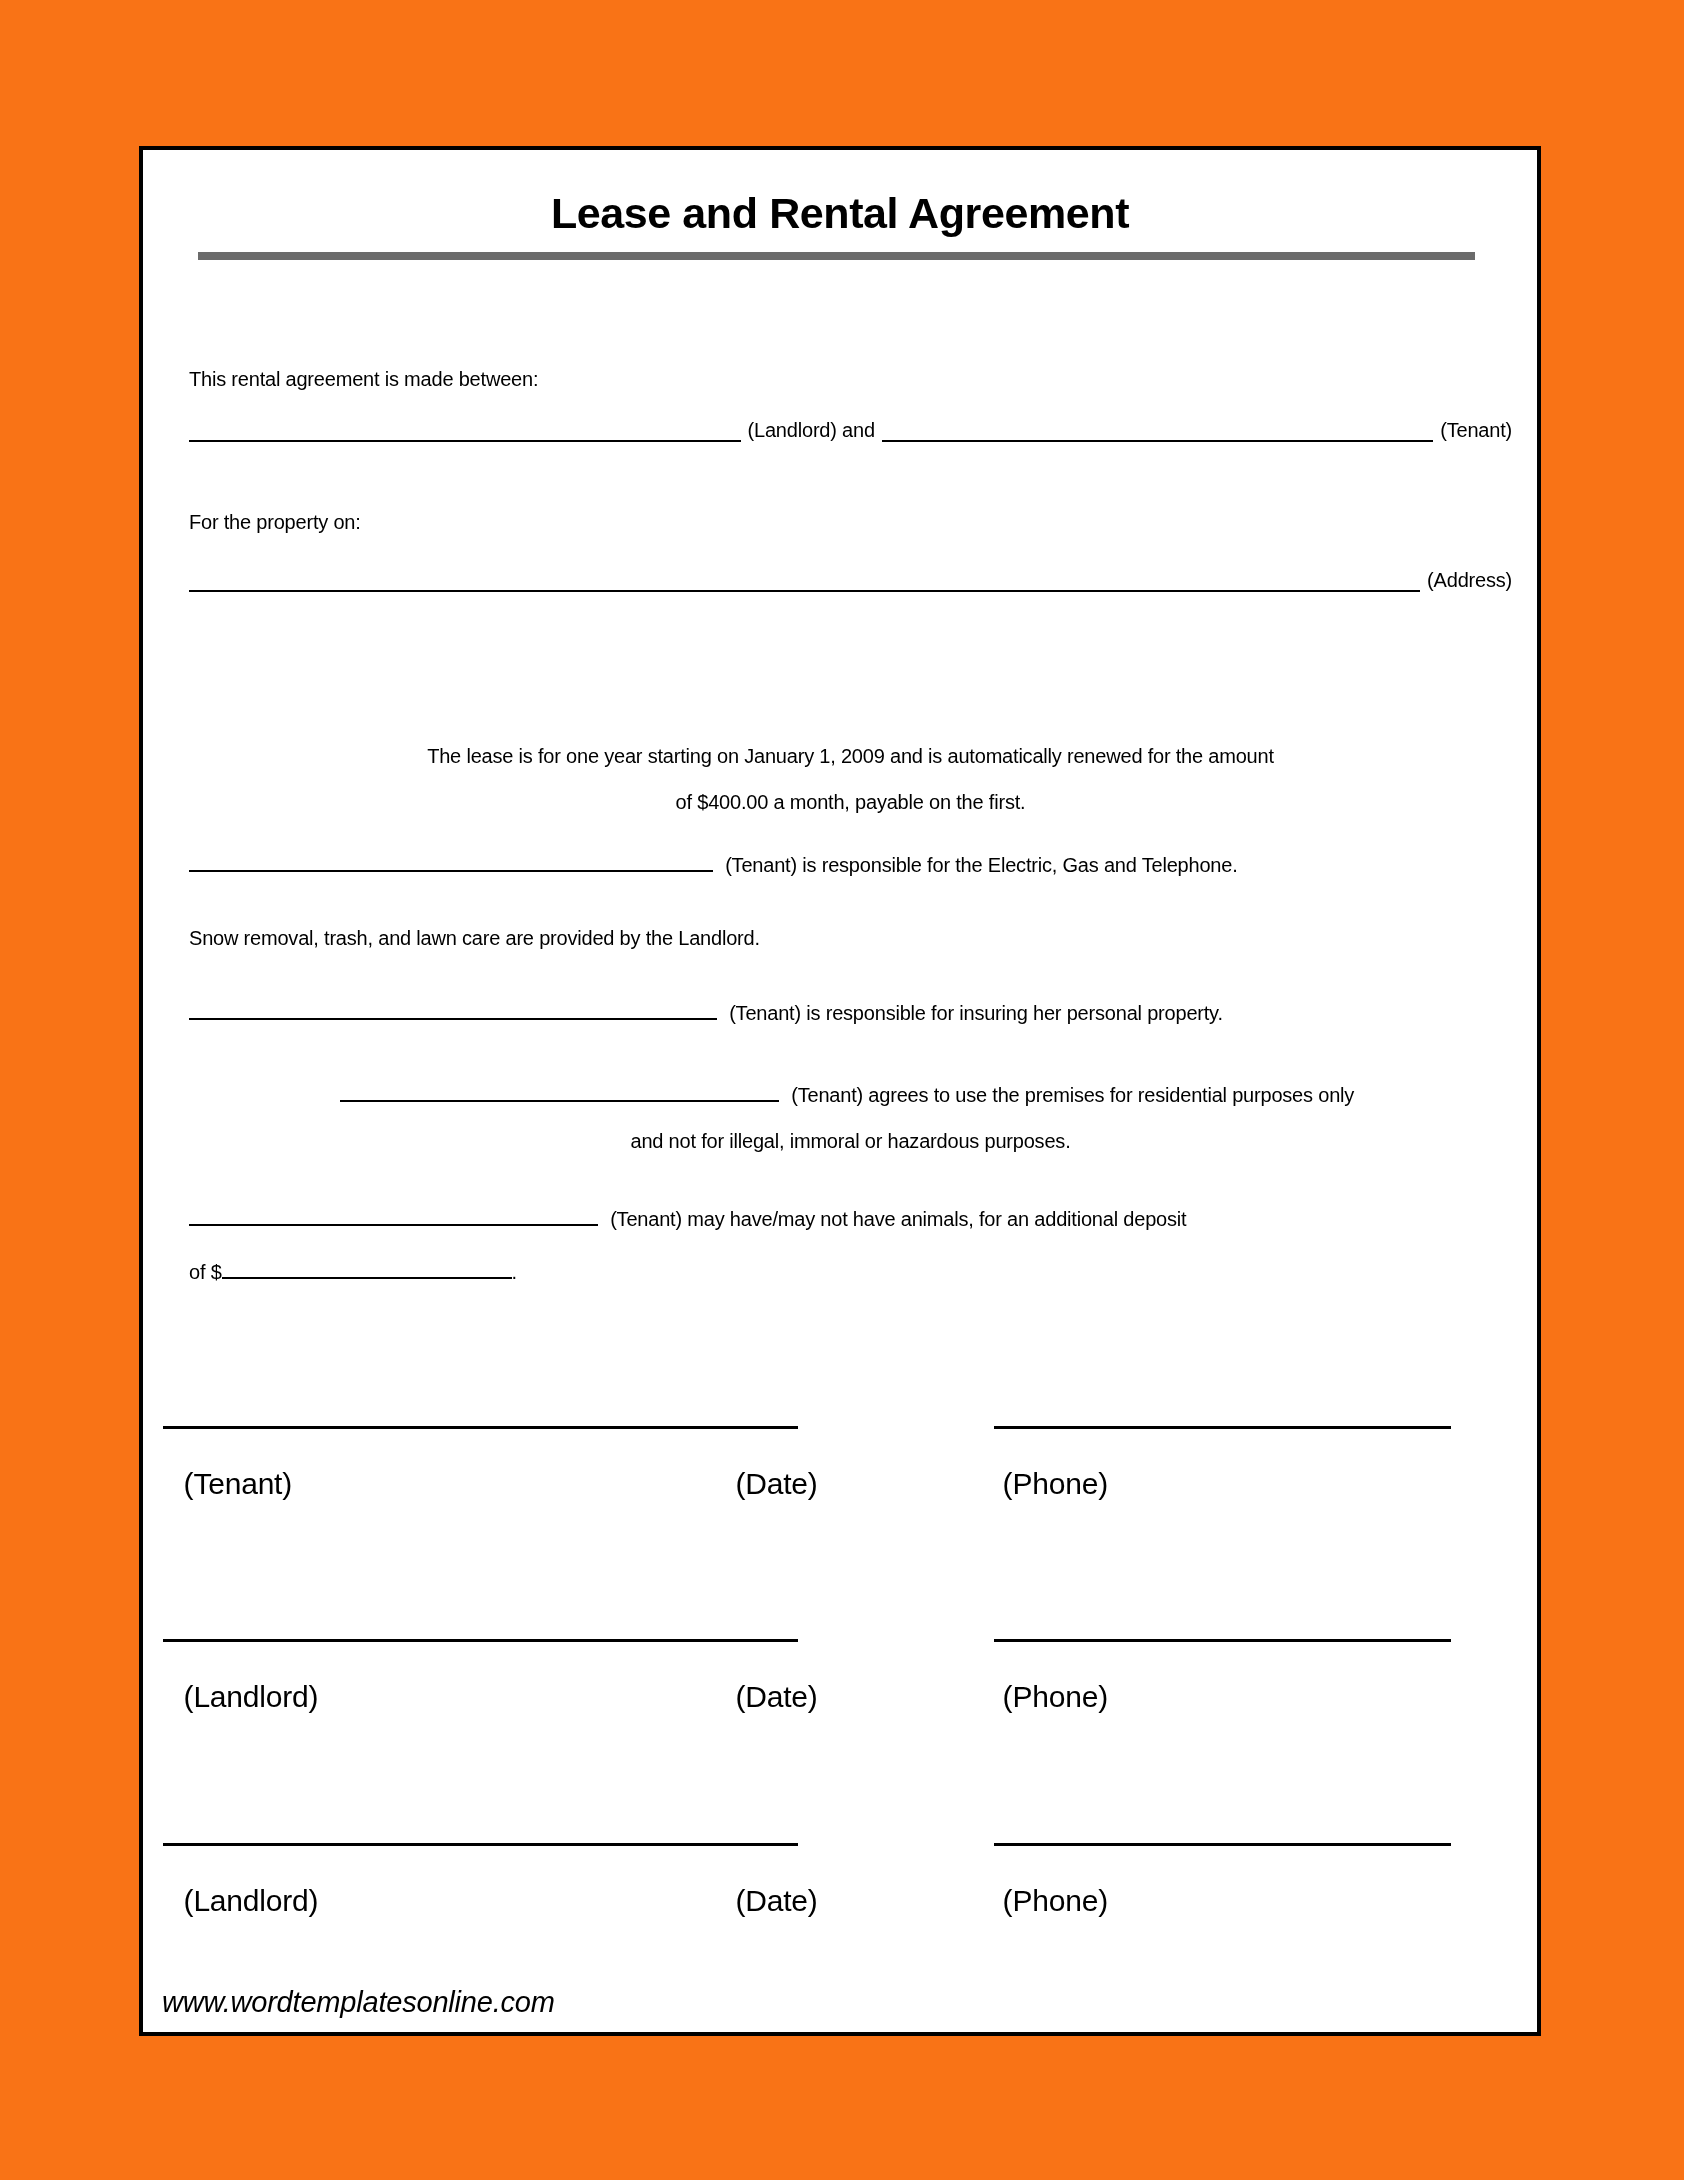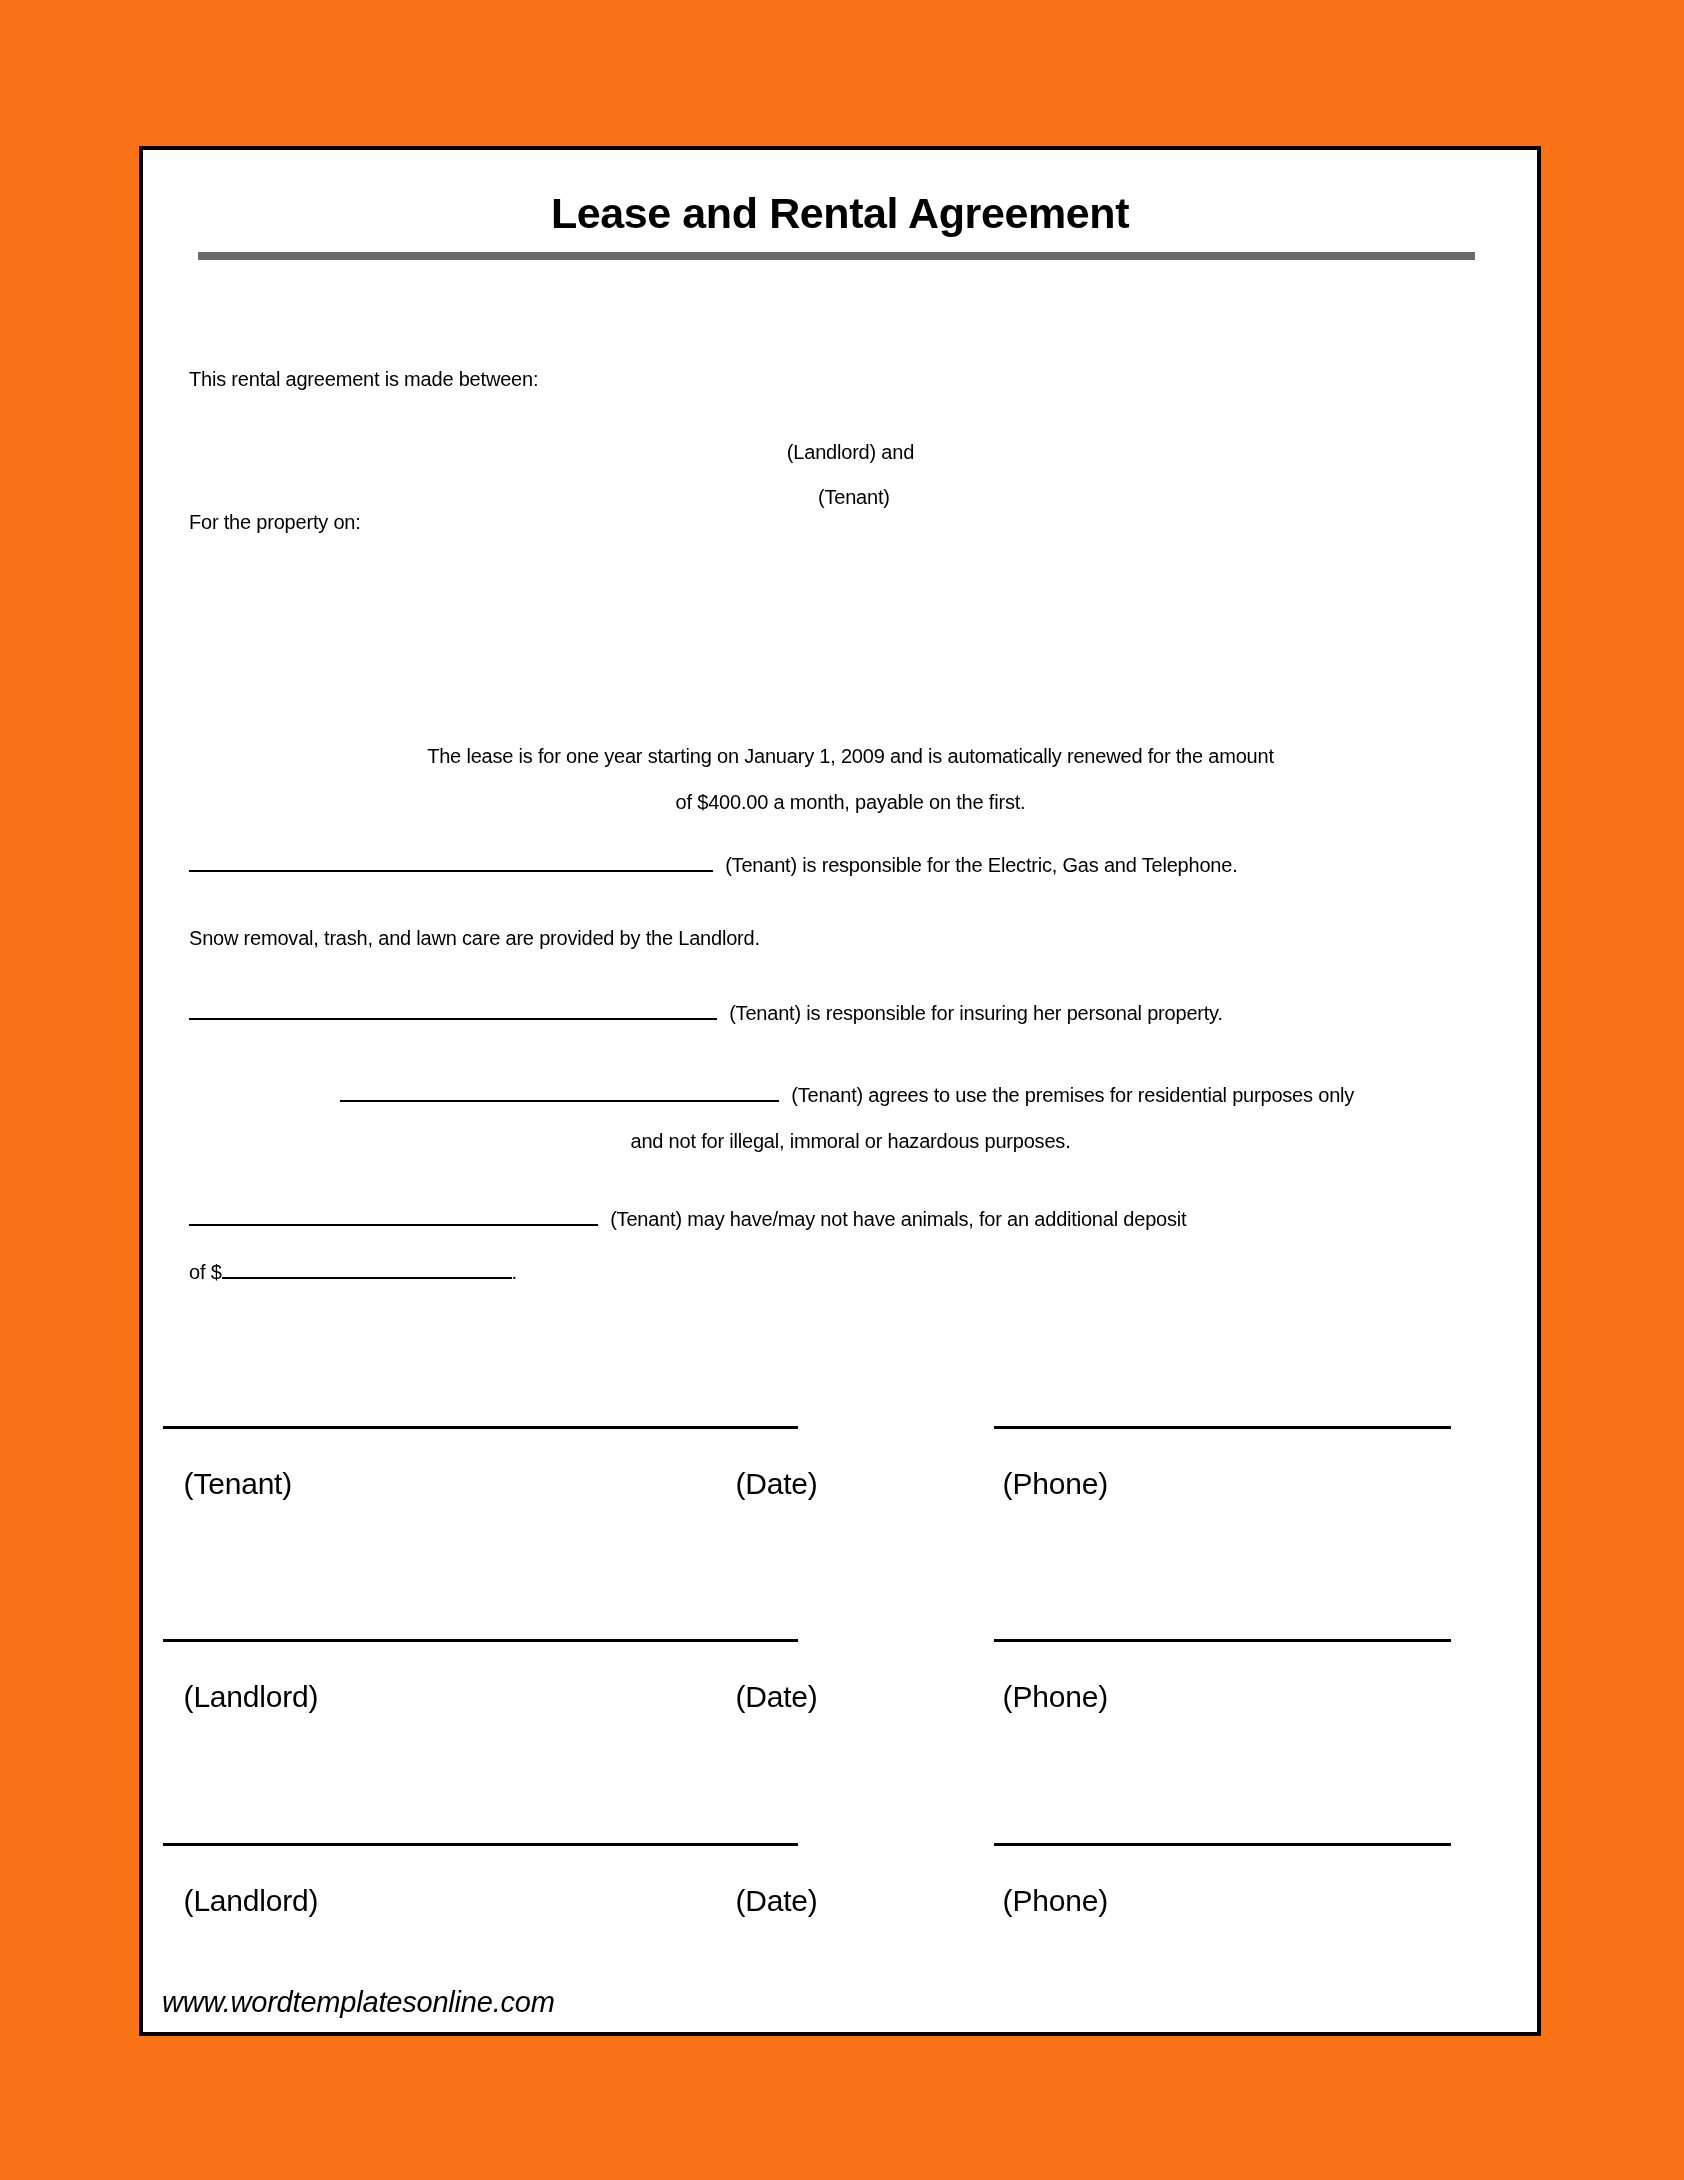--- a/index.html
+++ b/index.html
@@ -46,22 +46,21 @@
   .title-rule {
     position: absolute;
     left: 55px;
     top: 102px;
     width: 1277px;
     height: 7.7px;
     background: #6b6b6b;
   }
   .fill-row {
     display: flex;
-    align-items: center;
-    flex-direction: column;
+    align-items: flex-end;
   }
   .blank {
     display: inline-block;
     border-bottom: 2.6px solid #000000;
     height: 1em;
     vertical-align: baseline;
   }
   .blank.grow { flex: 1 1 auto; }
   .fill-label { margin: 0 6.8px; }
   .para { line-height: 46px; text-align: center; }
@@ -124,20 +123,24 @@
 
     <div class="row fill-row" style="top:269px;">
       <span class="blank grow"></span>
       <span class="fill-label">(Landlord) and</span>
       <span class="blank grow"></span>
       <span class="fill-label" style="margin-right:0;">(Tenant)</span>
     </div>
 
     <div class="row" style="top:361px;">For the property on:</div>
 
+    <div class="row fill-row" style="top:419px;">
+      <span class="blank grow"></span>
+      <span class="fill-label" style="margin-right:0;">(Address)</span>
+    </div>
 
 
     <div class="row para" style="top:583px;">
       <span>The lease is for one year starting on January 1, 2009 and is automatically renewed for the amount</span><br>
       <span>of $400.00 a month, payable on the first.</span>
     </div>
 
     <div class="row" style="top:700px;">
       <span class="blank" style="width:524px;"></span>
       <span class="fill-label">(Tenant) is responsible for the Electric, Gas and Telephone.</span>

